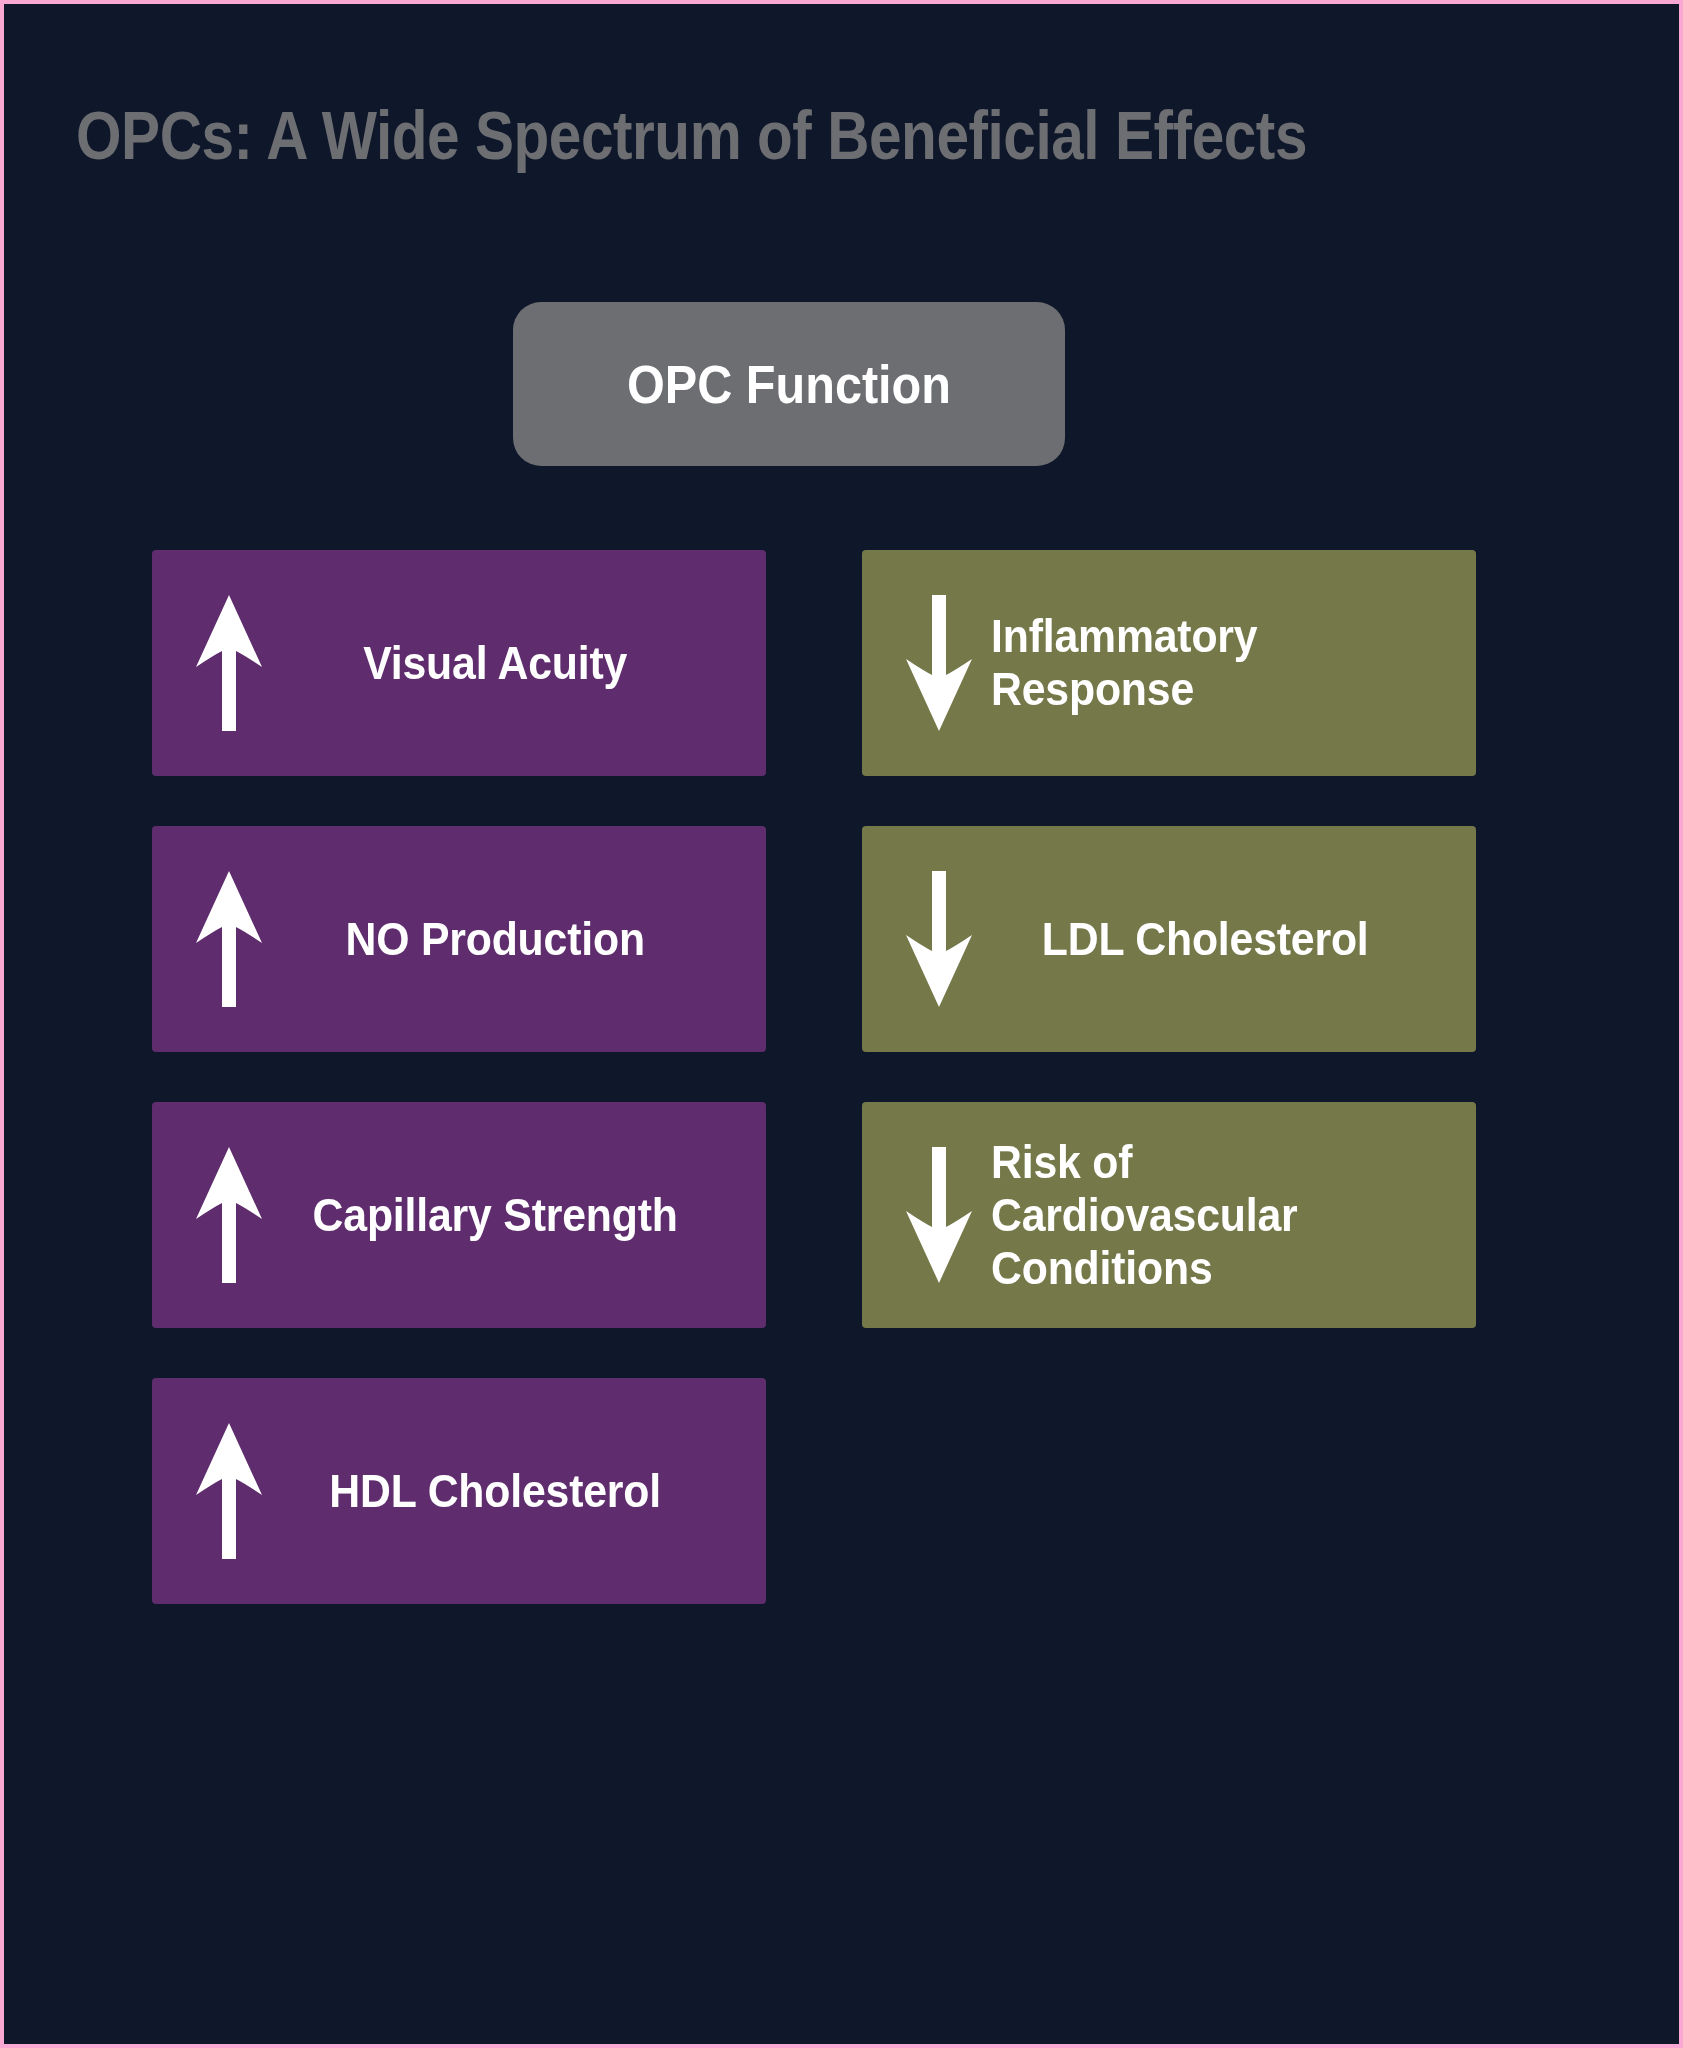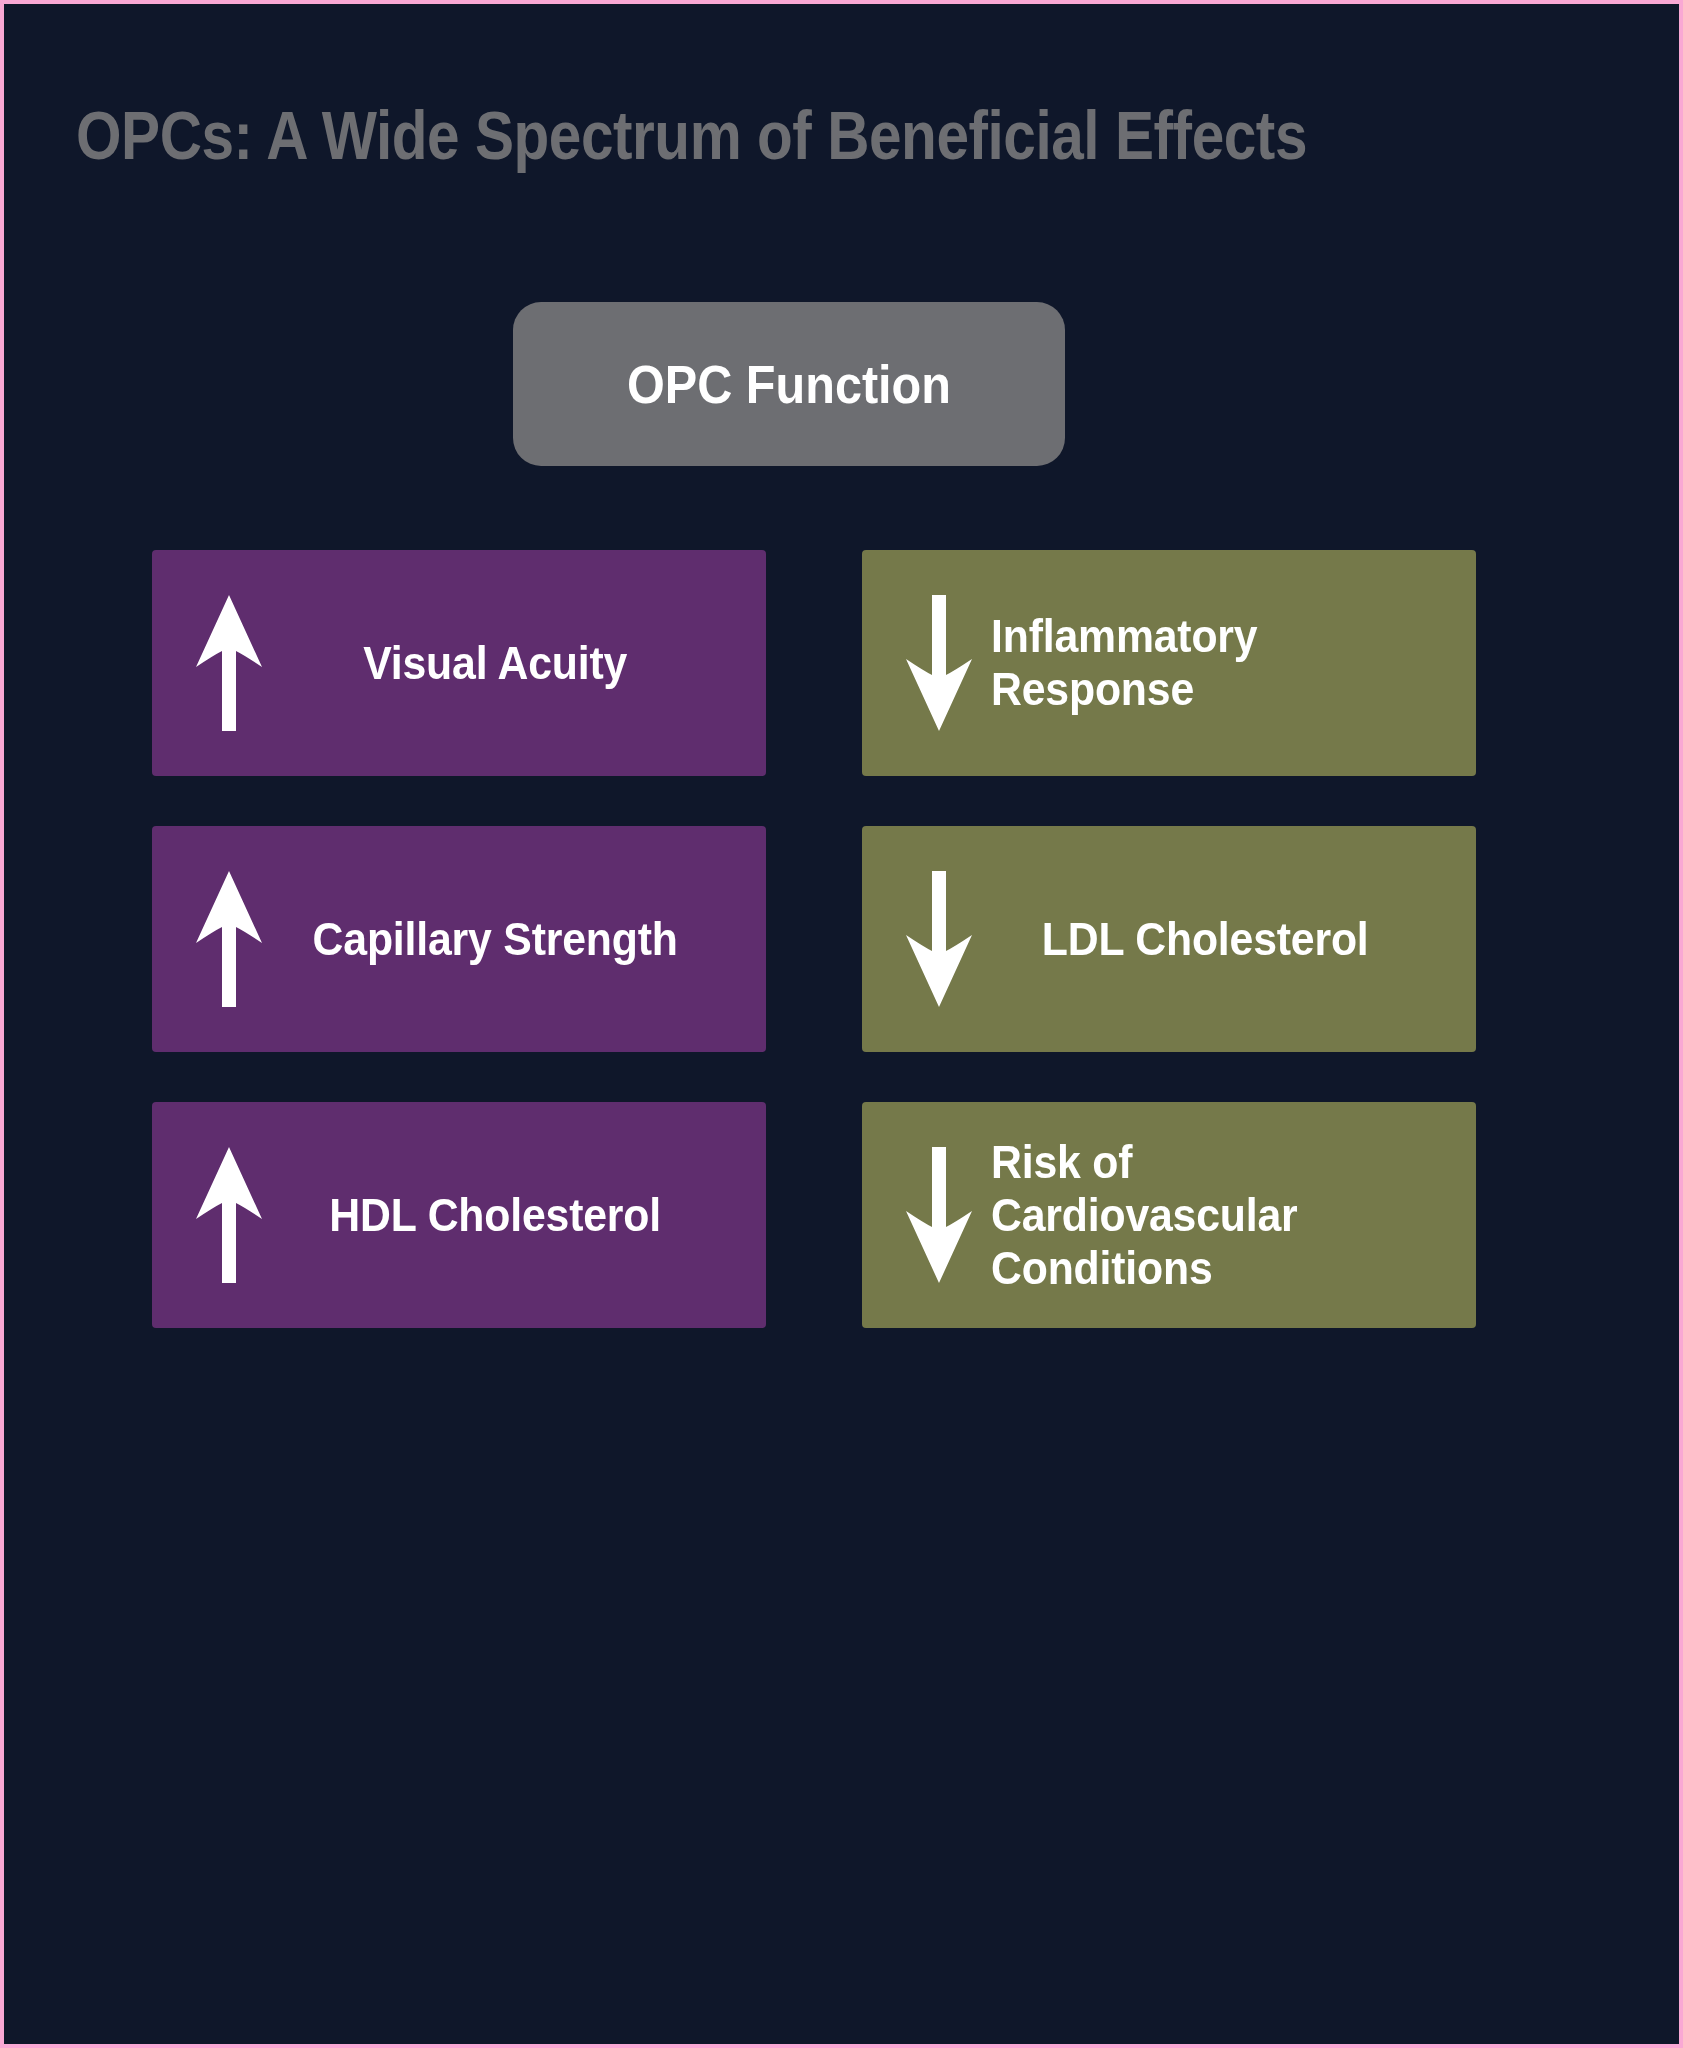--- a/index.html
+++ b/index.html
@@ -149,20 +149,30 @@
             <span class="ln">Visual Acuity</span>
           </div>
         </div>
         <div class="card up">
           <div class="arrow-wrap">
             <svg class="arrow-svg" width="74" height="140" viewBox="0 0 74 140" aria-hidden="true">
               <path fill="#ffffff" d="M37 2 L70 74 Q52 62 44 58 L44 138 L30 138 L30 58 Q22 62 4 74 Z"></path>
             </svg>
           </div>
           <div class="card-label single">
+            <span class="ln">NO Production</span>
+          </div>
+        </div>
+        <div class="card up">
+          <div class="arrow-wrap">
+            <svg class="arrow-svg" width="74" height="140" viewBox="0 0 74 140" aria-hidden="true">
+              <path fill="#ffffff" d="M37 2 L70 74 Q52 62 44 58 L44 138 L30 138 L30 58 Q22 62 4 74 Z"></path>
+            </svg>
+          </div>
+          <div class="card-label single">
             <span class="ln">Capillary Strength</span>
           </div>
         </div>
         <div class="card up">
           <div class="arrow-wrap">
             <svg class="arrow-svg" width="74" height="140" viewBox="0 0 74 140" aria-hidden="true">
               <path fill="#ffffff" d="M37 2 L70 74 Q52 62 44 58 L44 138 L30 138 L30 58 Q22 62 4 74 Z"></path>
             </svg>
           </div>
           <div class="card-label single">

